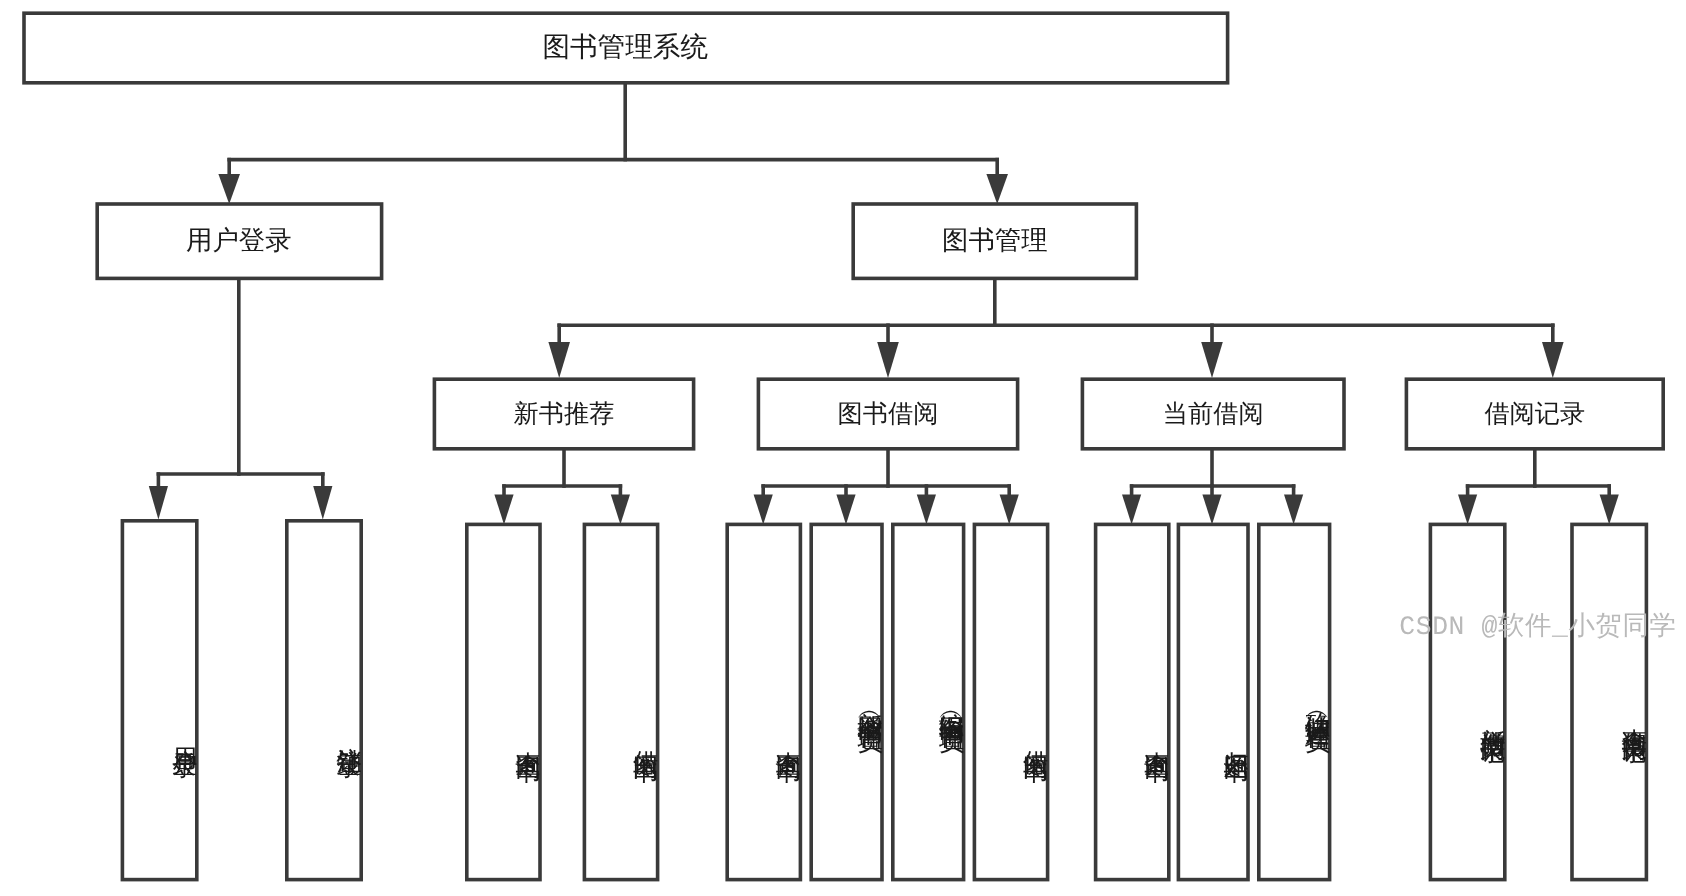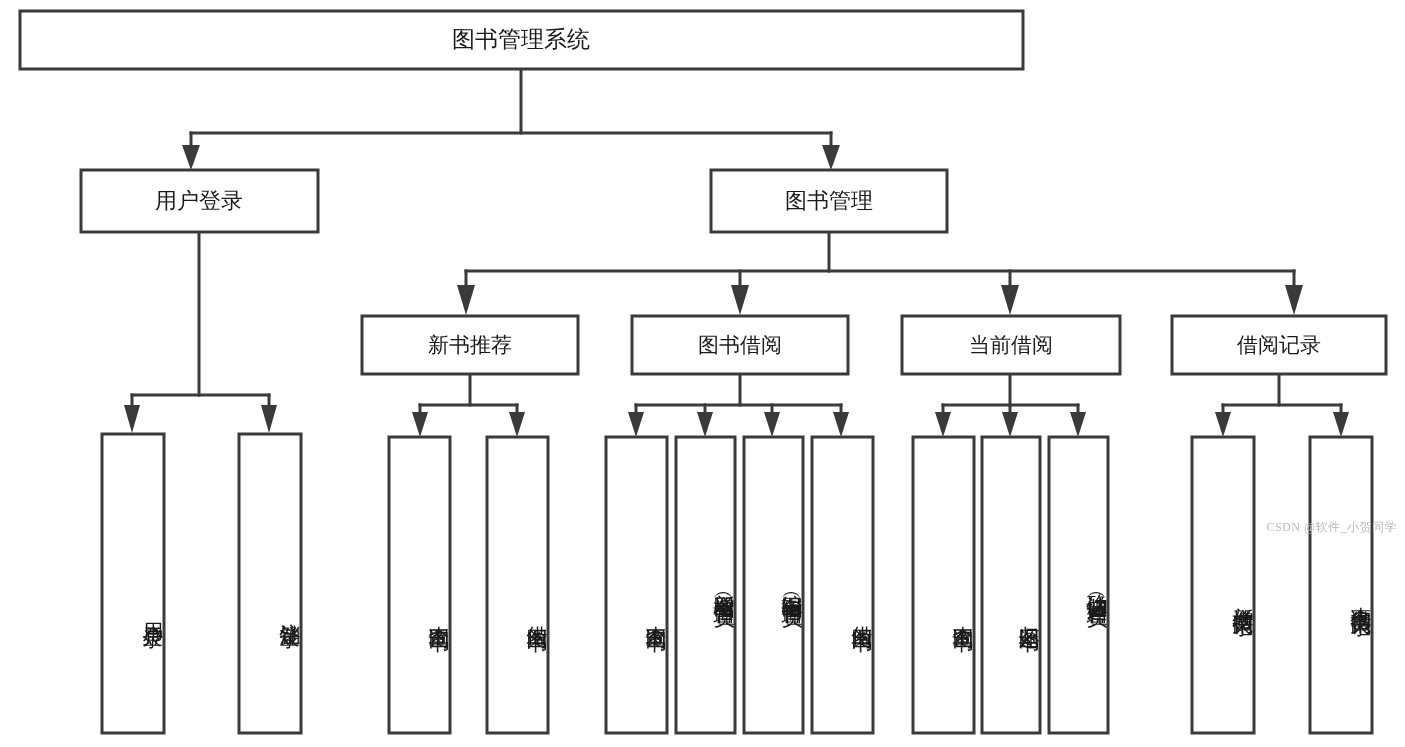--- a/index.html
+++ b/index.html
@@ -37,22 +37,22 @@
     color:#1a1a1a;
     display:flex;
     align-items:flex-start;
     justify-content:center;
     white-space:nowrap;
     pointer-events:none;
   }
   .watermark{
     position:absolute;
     right:8px;bottom:6px;
-    font-family:Liberation Serif, serif;
-    font-size:12px;
+    font-family:Liberation Mono, monospace;
+    font-size:22px;
     color:#b9b9b9;
     letter-spacing:.5px;
     white-space:nowrap;
   }
 </style>
 </head>
 <body>
 
 <div id="stage">
 

